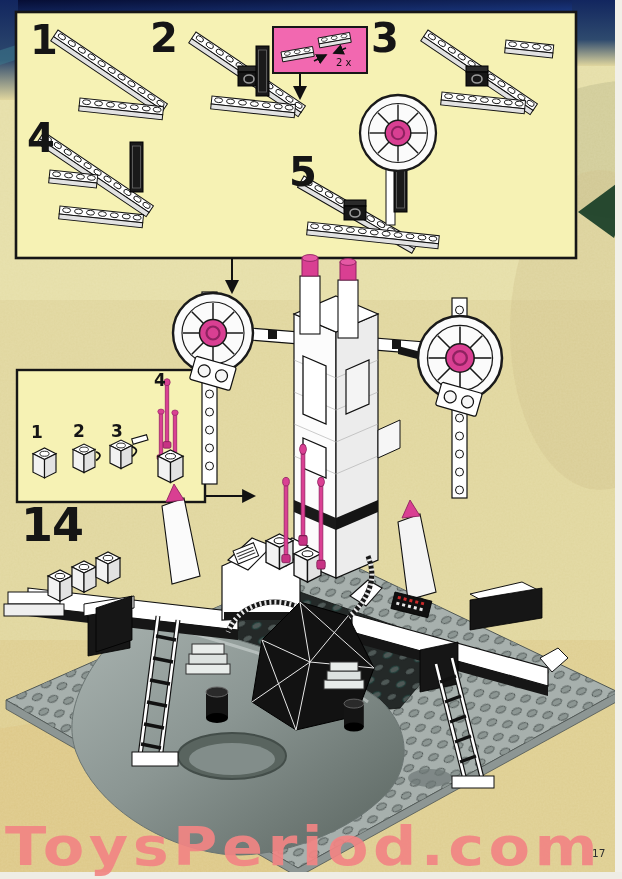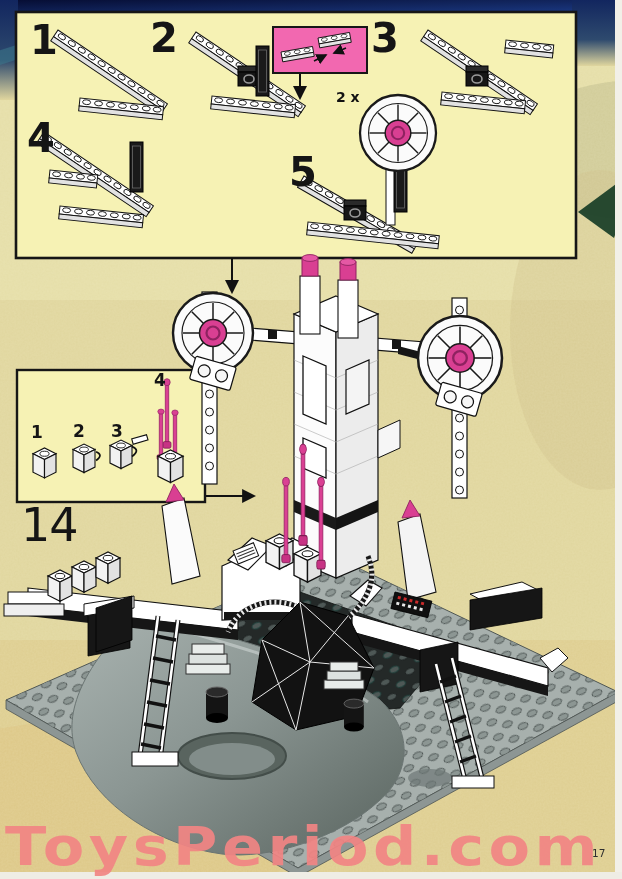--- a/index.html
+++ b/index.html
@@ -1,23 +1,23 @@
 <!DOCTYPE html>
 <html><head>
 <meta charset="utf-8">
 <style>
   html,body{margin:0;padding:0;background:#555;}
   #page{position:relative;width:622px;height:879px;overflow:hidden;
         font-family:"DejaVu Sans","Liberation Sans",sans-serif;}
   #page svg{position:absolute;left:0;top:0;}
   .txt{position:absolute;color:#151515;line-height:1;user-select:none;}
   .stepnum{font-weight:bold;font-size:40px;letter-spacing:-1px;}
-  .bignum{font-weight:normal;font-size:46px;letter-spacing:-1px;}
+  .bignum{font-weight:bold;font-size:46px;letter-spacing:-1px;}
   .partnum{font-weight:bold;font-size:17px;}
-  .countlbl{font-size:14px;font-weight:bold;color:#111;margin-top:32px;}
+  .countlbl{font-size:10px;font-weight:normal;color:#111;}
   .pagenum{font-size:10.5px;color:#2e2e2e;}
   .watermark{font-weight:bold;font-size:54px;color:#f28584;opacity:.92;
              letter-spacing:4px;transform:scaleX(1.12);transform-origin:left center;
              white-space:nowrap;}
 </style>
 </head>
 <body>
 
 <div id="page">
 

